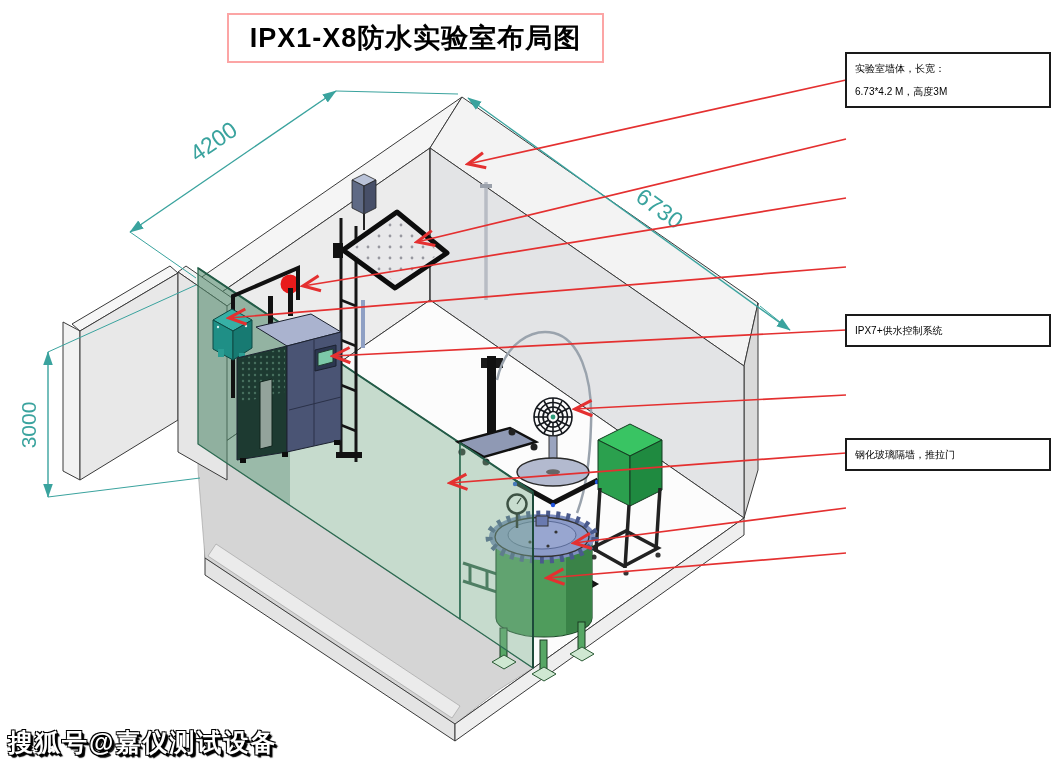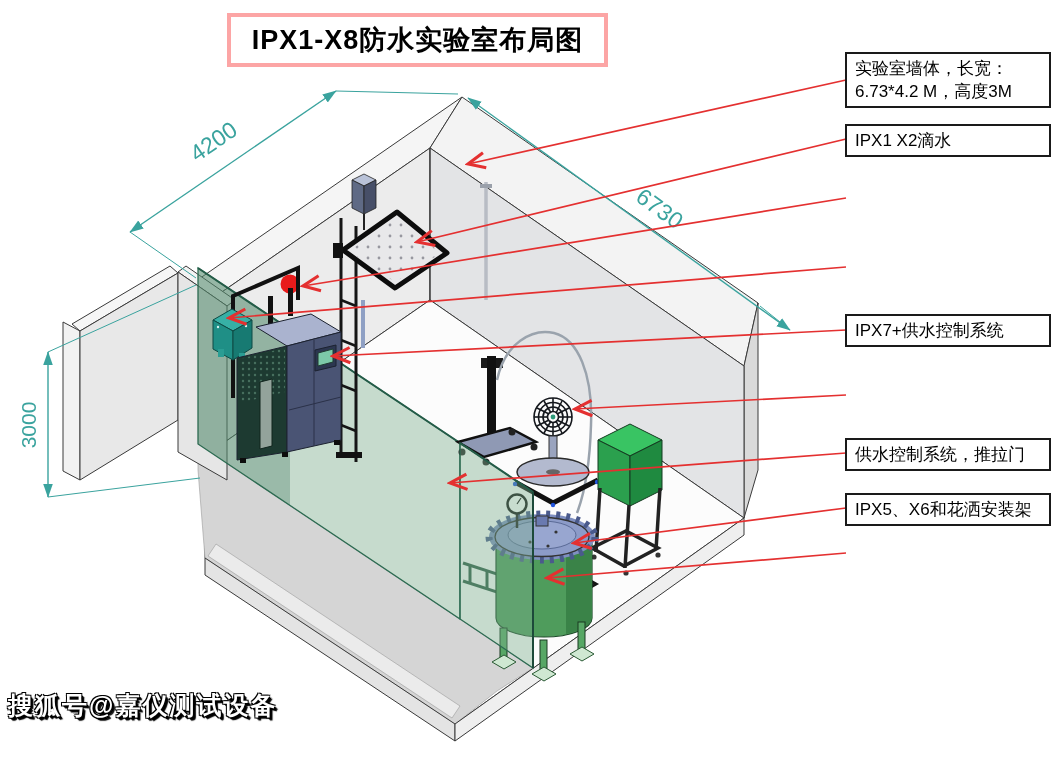--- a/index.html
+++ b/index.html
@@ -1,25 +1,25 @@
 <!DOCTYPE html>
 <html><head>
 <meta charset="utf-8">
 <style>
   html,body{margin:0;padding:0;background:#ffffff;}
   #stage{position:relative;width:1062px;height:771px;background:#ffffff;overflow:hidden;
          font-family:"Liberation Sans","DejaVu Sans",sans-serif;}
   #scene{position:absolute;left:0;top:0;}
   .title-box{position:absolute;left:227px;top:13px;width:373px;height:46px;
-    border:4px solid #fca5a5;background:#fff;color:#000;font-size:27px;font-weight:bold;
+    border:2px solid #fca5a5;background:#fff;color:#000;font-size:27px;font-weight:bold;
     text-align:center;line-height:46px;letter-spacing:1px;}
   .callout{position:absolute;left:845px;width:206px;box-sizing:border-box;
-    border:2px solid #1a1a1a;background:#fff;color:#000;font-size:17px;line-height:23px;
+    border:2px solid #1a1a1a;background:#fff;color:#000;font-size:10px;line-height:23px;
     padding:3px 8px;white-space:pre-line;}
-  .watermark{position:absolute;left:8px;top:689px;font-size:25px;font-weight:bold;color:#fff;
+  .watermark{position:absolute;left:8px;top:726px;font-size:25px;font-weight:bold;color:#fff;
     letter-spacing:2px;
     text-shadow:-1px -1px 0 #000,1px -1px 0 #000,-1px 1px 0 #000,1px 1px 0 #000,2px 2px 0 #000,3px 3px 1px #000;}
 </style>
 </head>
 <body>
 
 <div id="stage">
 
 <svg id="scene" width="1062" height="771" viewBox="0 0 1062 771">
   <defs>
@@ -254,20 +254,18 @@
     <line x1="846" y1="453" x2="450" y2="483" marker-end="url(#redArrow)"></line>
     <line x1="846" y1="508" x2="574" y2="543" marker-end="url(#redArrow)"></line>
     <line x1="846" y1="553" x2="547" y2="578" marker-end="url(#redArrow)"></line>
   </g>
 </svg>
 
 <div class="title-box">IPX1-X8防水实验室布局图</div>
 
 <div class="callout" style="top:52px">实验室墙体，长宽：
 6.73*4.2 M，高度3M</div>
-<div class="callout" style="top:124px">IPX1 X2滴水</div>
 <div class="callout" style="top:314px">IPX7+供水控制系统</div>
-<div class="callout" style="top:438px">供水控制系统，推拉门</div>
-<div class="callout" style="top:493px">IPX5、X6和花洒安装架</div>
+<div class="callout" style="top:438px">钢化玻璃隔墙，推拉门</div>
 
 <div class="watermark">搜狐号@嘉仪测试设备</div>
 
 </div>
 
 </body></html>

